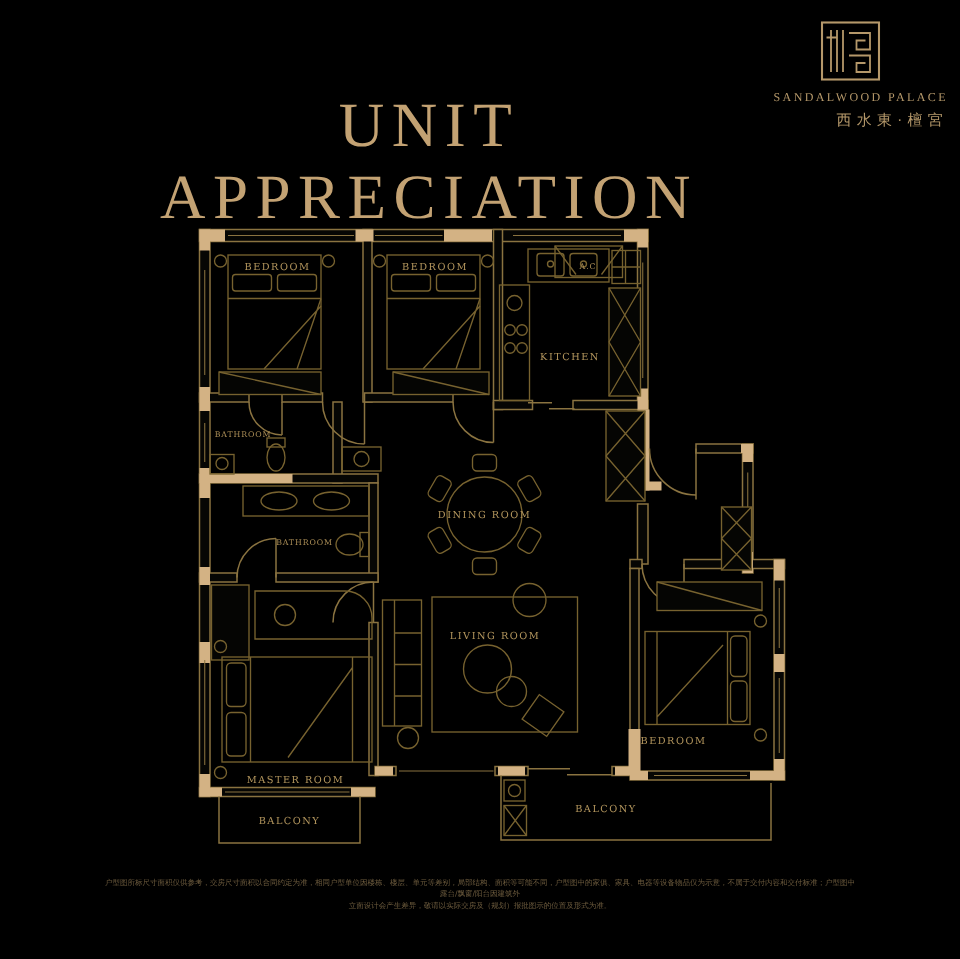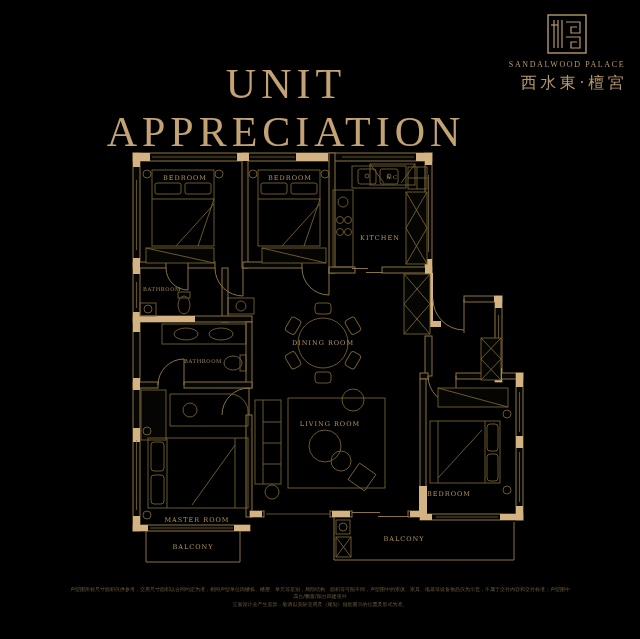--- a/index.html
+++ b/index.html
@@ -8,24 +8,24 @@
   
   .title{position:absolute;top:60px;left:46px;width:480px;text-align:center;
          font-size:42px;letter-spacing:5px;color:#c3a273;font-weight:400;}
   .subtitle{position:absolute;top:100px;left:63px;width:480px;text-align:center;
             color:#cdb186;white-space:nowrap;}
   .subtitle .big{font-size:31px;letter-spacing:1px;}
   .subtitle .big2{font-size:27px;}
   .subtitle .small-cjk{font-size:12px;margin:0 1px;}
   .subtitle .sup{font-size:10px;vertical-align:10px;letter-spacing:0;}
   
-  .logo{position:absolute;top:14px;right:8px;width:130px;text-align:center;color:#b5986a;}
+  .logo{position:absolute;top:14px;right:8px;width:130px;text-align:right;color:#b5986a;}
   .logo .mark{display:block;margin:0 auto 6px auto;}
   .logo .en{font-size:8px;letter-spacing:1.6px;white-space:nowrap;}
-  .logo .cn{font-size:16px;letter-spacing:3.5px;margin-top:4px;white-space:nowrap;margin-left:14px;}
+  .logo .cn{font-size:10px;letter-spacing:3.5px;margin-top:4px;white-space:nowrap;margin-left:14px;}
   
   .plan{position:absolute;left:0;top:0;}
   .lbl{fill:#b1945c;font-family:"DejaVu Serif",serif;font-size:6.5px;letter-spacing:1px;text-anchor:middle;}
   .lbl-s{fill:#a98c55;font-family:"DejaVu Serif",serif;font-size:5.2px;letter-spacing:0.6px;text-anchor:middle;}
   .wall{fill:#060604;stroke:#8a7340;stroke-width:1;}
   .tan{fill:#d3b284;stroke:none;}
   .ln{stroke:#8a7340;stroke-width:1;fill:none;}
   .thin{stroke:#8a7340;stroke-width:0.7;fill:none;}
   .fur{stroke:#77622f;stroke-width:0.9;fill:none;}
   .furf{stroke:#77622f;stroke-width:0.9;fill:#050503;}

